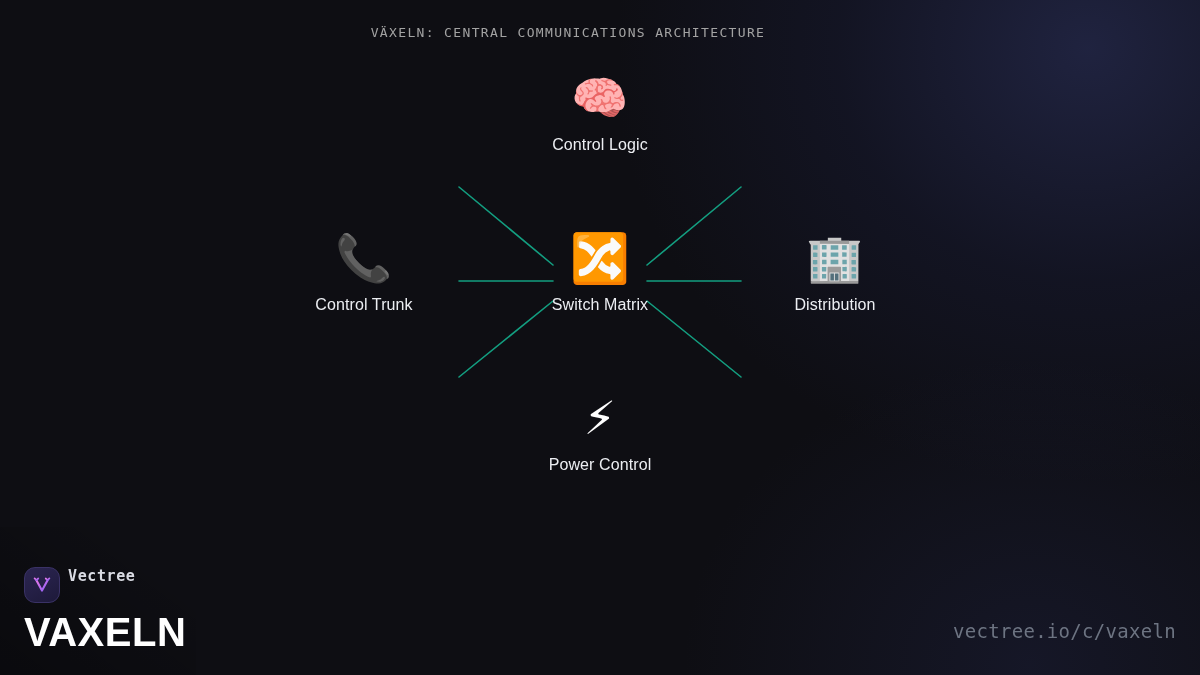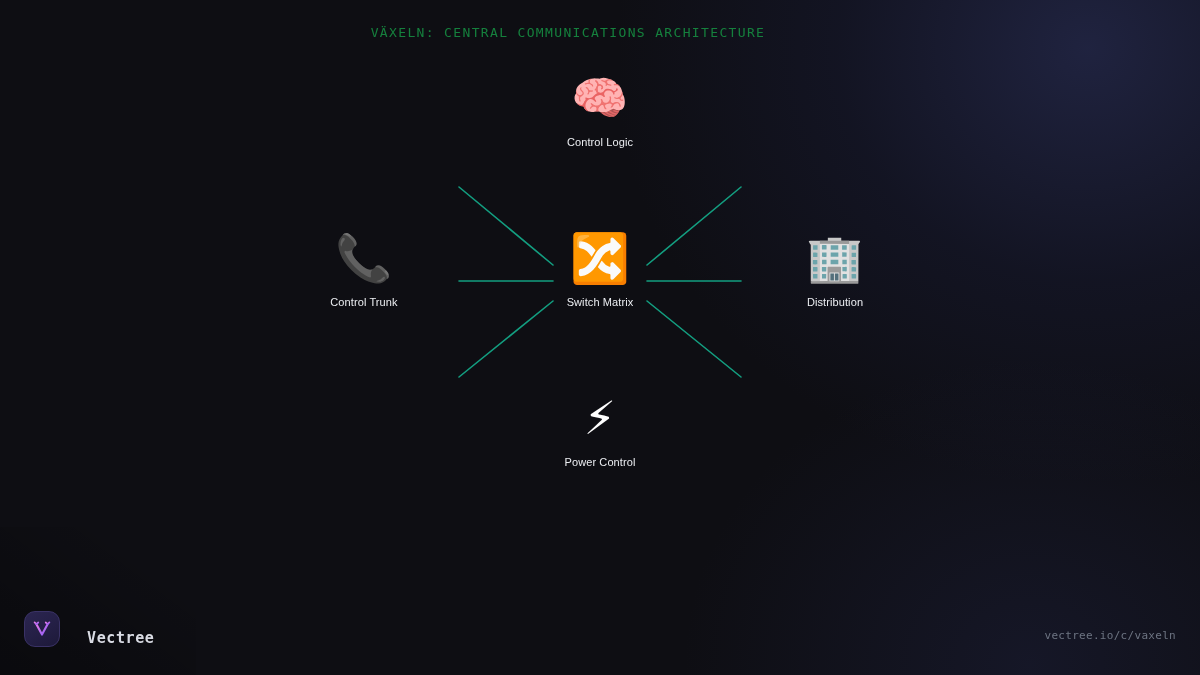--- a/index.html
+++ b/index.html
@@ -41,21 +41,21 @@
   }
 
   
   .diagram-title {
     position:absolute;
     top:25px; left:0; width:1136px;
     text-align:center;
     font-family:"DejaVu Sans Mono", monospace;
     font-size:13px;
     letter-spacing:1.35px;
-    color:#15803d;
+    color:#a3a3a3;
     white-space:nowrap;
   }
 
   
   .connector-layer {
     position:absolute;
     top:0; left:0;
     width:1200px; height:675px;
     pointer-events:none;
   }
@@ -71,40 +71,40 @@
     font-size:46px;
     line-height:56px;
     height:56px;
     display:block;
     font-family:"DejaVu Sans", sans-serif;
   }
   .node-icon.hub { font-size:48px; }
   .node-label {
     display:block;
     margin-top:10px;
-    font-size:11px;
+    font-size:16px;
     color:#eceef2;
     letter-spacing:0.1px;
   }
 
   #node-control-logic  { left:600px; top:70px; }
   #node-incoming-trunk { left:364px; top:230px; }
   #node-switch-matrix  { left:600px; top:230px; }
   #node-distribution   { left:835px; top:230px; }
   #node-power-supply   { left:600px; top:390px; }
 
   
   .brand {
     position:absolute;
     left:24px; bottom:21px;
   }
   .brand-row {
     display:flex;
-    align-items:flex-end;
-    gap:27px;
+    align-items:flex-start;
+    gap:8px;
     margin-bottom:7px;
   }
   .brand-logo {
     width:36px; height:36px;
     border-radius:11px;
     background:linear-gradient(150deg,#2b2550 0%,#241f45 55%,#1d1939 100%);
     border:1px solid #3a3266;
     display:flex;
     align-items:center;
     justify-content:center;
@@ -122,21 +122,21 @@
     font-weight:bold;
     color:#ffffff;
     letter-spacing:0.5px;
     line-height:44px;
   }
 
   .footer-url {
     position:absolute;
     right:24px; bottom:33px;
     font-family:"DejaVu Sans Mono", monospace;
-    font-size:11px;
+    font-size:19px;
     color:#6d7482;
     letter-spacing:0.3px;
   }
 </style>
 </head>
 <body>
 
 <div class="bg-glow-tr"></div>
 <div class="bg-glow-br"></div>
 <div class="bg-vignette-bl"></div>
@@ -189,15 +189,16 @@
             <stop offset="100%" stop-color="#8b5cf6"></stop>
           </linearGradient>
         </defs>
         <path d="M5.4 6.2 L11 16.6 L16.6 6.2" stroke="url(#vgrad)" stroke-width="2.1" fill="none" stroke-linecap="round" stroke-linejoin="round"></path>
         <path d="M5.4 6.2 L3.6 4.3 M5.4 6.2 L7.3 4.5" stroke="url(#vgrad)" stroke-width="1.7" fill="none" stroke-linecap="round"></path>
         <path d="M16.6 6.2 L18.4 4.3 M16.6 6.2 L14.7 4.5" stroke="url(#vgrad)" stroke-width="1.7" fill="none" stroke-linecap="round"></path>
       </svg>
     </div>
     <div class="brand-name">Vectree</div>
   </div>
+  <div class="brand-title">VAXELN</div>
 </div>
 
 <div class="footer-url">vectree.io/c/vaxeln</div>
 
 </body></html>

